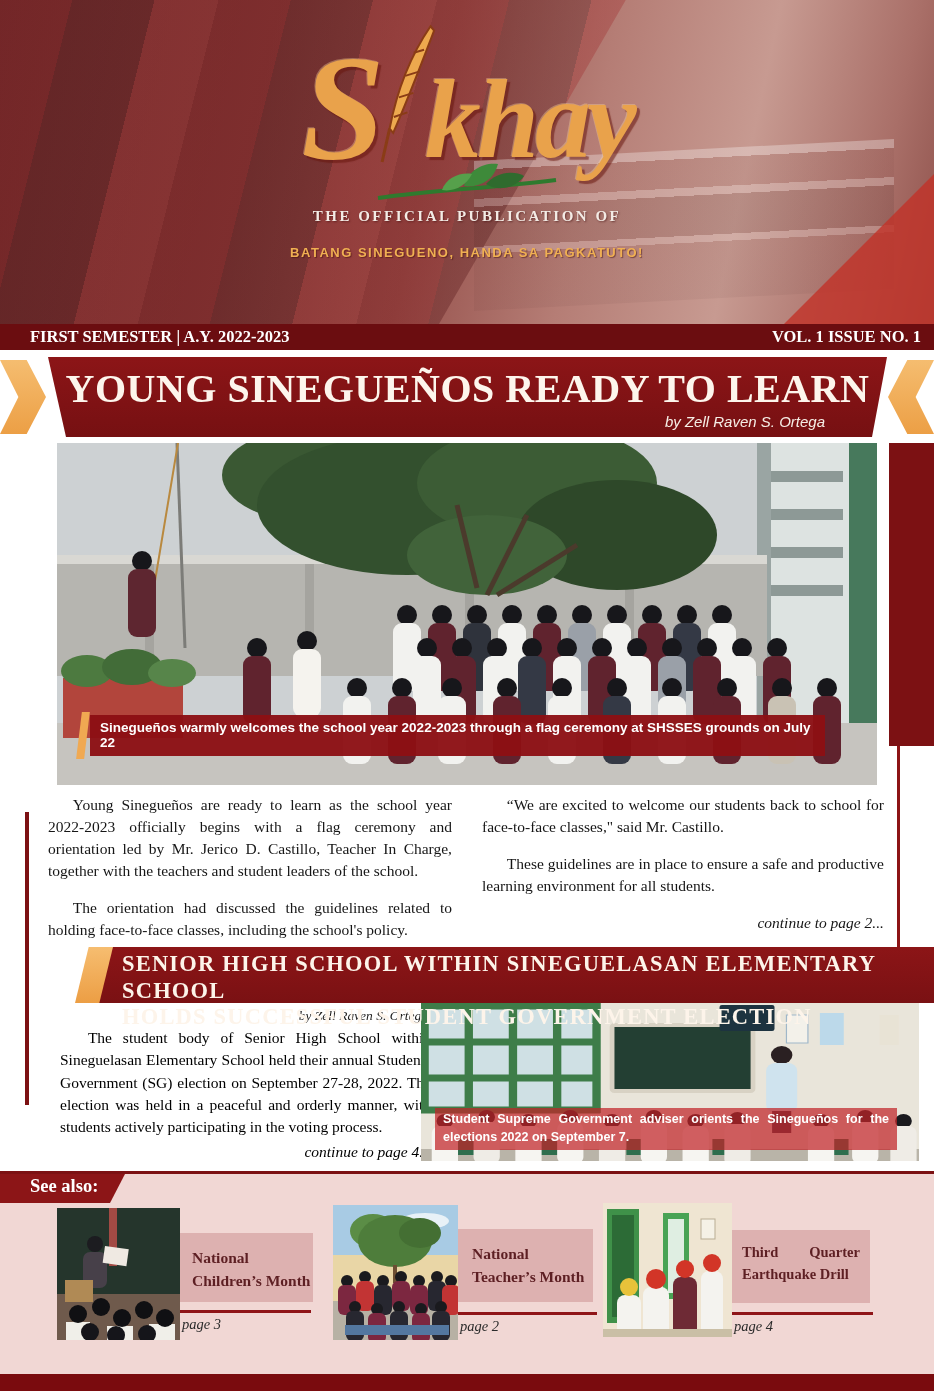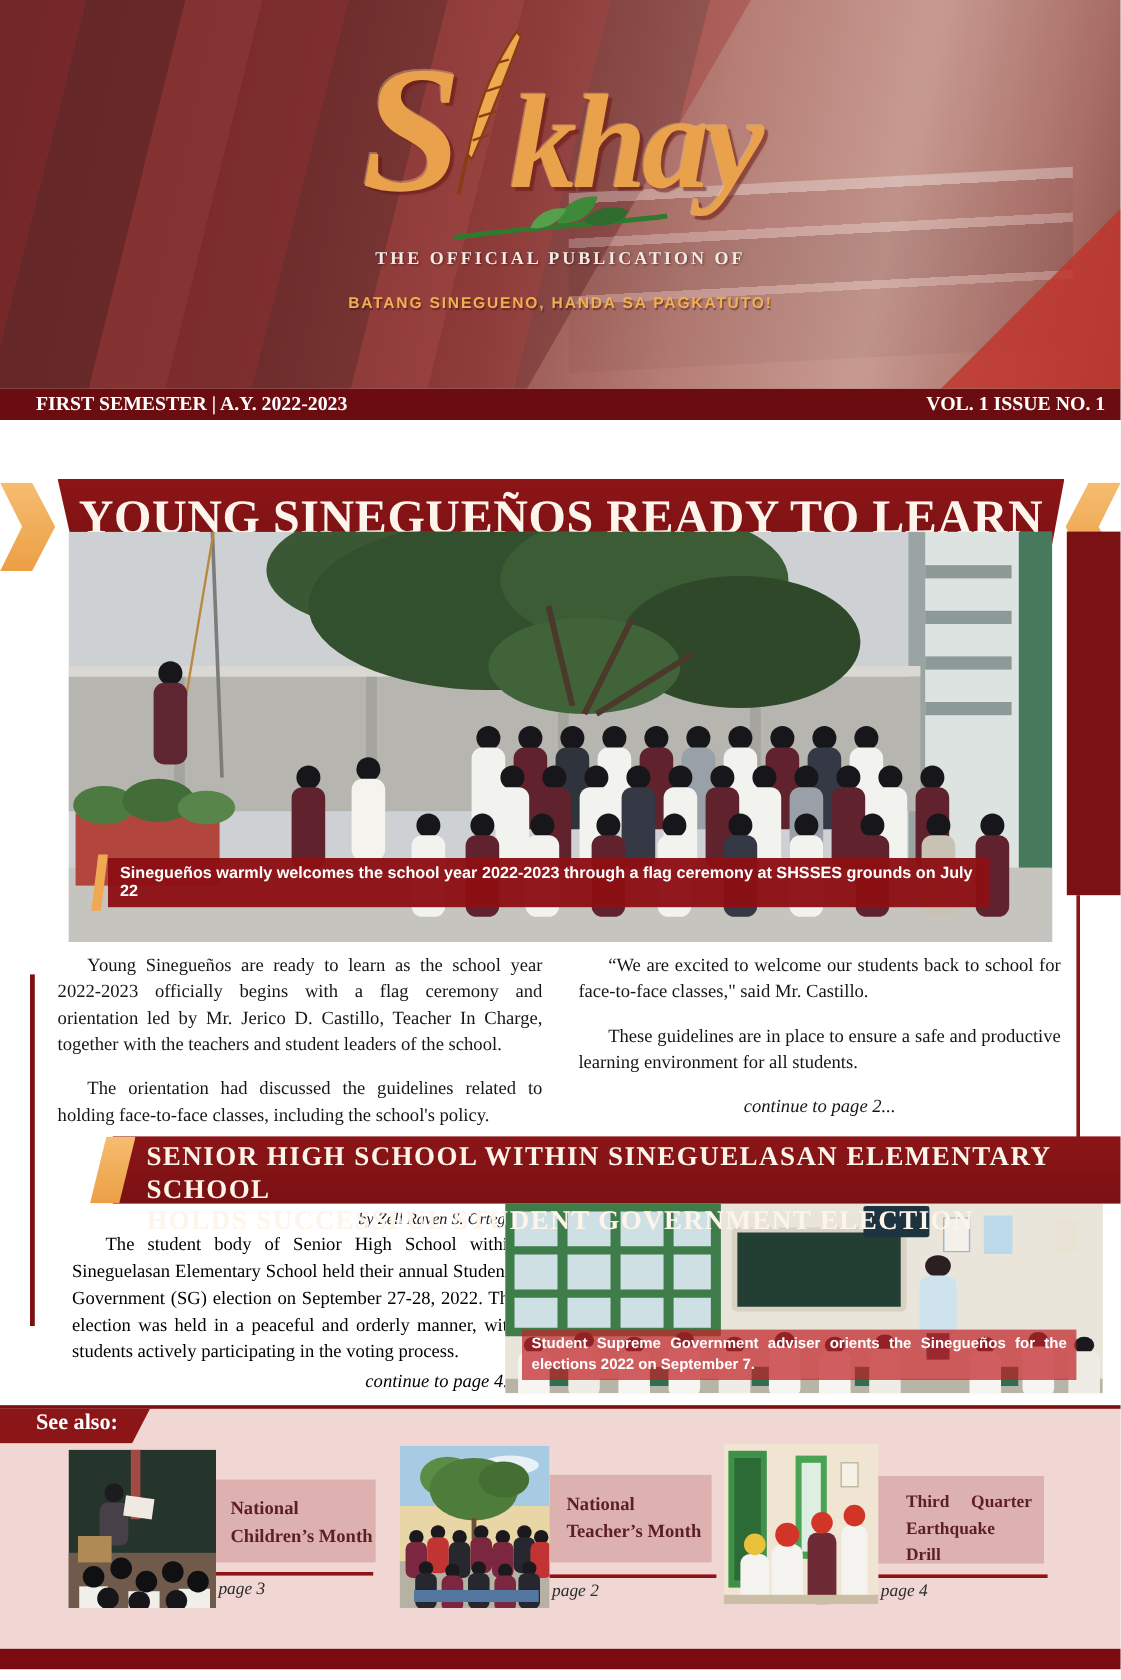--- a/index.html
+++ b/index.html
@@ -29,21 +29,21 @@
   .pubs .p2 { margin-top:4px; }
   .motto { margin-top:20px; color:#f0b052; font-family:"Liberation Sans",sans-serif; font-weight:bold;
     font-size:13px; letter-spacing:1.5px; text-shadow:1px 1px 1px rgba(60,10,10,.5); }
 
   
   .info-bar { position:absolute; top:324px; left:0; width:934px; height:26px; background:#6b0d10;
     color:#fff; font-weight:bold; font-size:16.5px; display:flex; justify-content:space-between;
     align-items:center; padding:0 13px 0 30px; }
 
   
-  .ribbon1 { position:absolute; top:357px; left:0; width:934px; height:80px;margin-top:42px; }
+  .ribbon1 { position:absolute; top:357px; left:0; width:934px; height:80px; }
   .chev { position:absolute; top:3px; width:46px; height:74px; background:linear-gradient(180deg,#f5bd70,#ec9f45); }
   .chev.cl { left:0; clip-path:polygon(0 0,58% 0,100% 50%,58% 100%,0 100%,40% 50%); }
   .chev.cr { right:0; clip-path:polygon(100% 0,42% 0,0 50%,42% 100%,100% 100%,60% 50%); }
   .ribbon1 .bar { position:absolute; left:48px; right:47px; top:0; height:80px;
     background:linear-gradient(180deg,#8c1517,#761012); clip-path:polygon(0 0,100% 0,calc(100% - 15px) 100%,18px 100%); }
   .headline1 { text-align:center; color:#fdf5ec; font-size:40px; font-weight:bold; padding-top:8px; letter-spacing:.5px; }
   .byline1 { position:absolute; right:62px; bottom:7px; color:#f6eee6; font-style:italic; font-size:15px;
     font-family:"Liberation Sans",sans-serif; }
 
   
@@ -56,21 +56,21 @@
     background:#f0a952; transform:skewX(-7deg); }
   .redbar { position:absolute; left:889px; top:443px; width:45px; height:303px; background:#7c1113; }
   .redline-right { position:absolute; left:897px; top:746px; width:3px; height:203px; background:#8c1416; }
   .redline-left { position:absolute; left:25px; top:812px; width:4px; height:293px; background:#7c1113; }
 
   
   .col { position:absolute; top:794px; font-size:15.5px; line-height:1.42; text-align:justify; color:#161616; }
   .col p { text-indent:1.6em; margin-bottom:15px; }
   .col1 { left:48px; width:404px; }
   .col2 { left:482px; width:402px; }
-  .cont1 { text-align:center; font-style:italic; }
+  .cont1 { text-align:right; font-style:italic; }
 
   
   .gold2 { position:absolute; left:75px; top:947px; width:38px; height:56px; z-index:3;
     background:linear-gradient(180deg,#f6bd70,#ec9e44); clip-path:polygon(36% 0,100% 0,64% 100%,0 100%); }
   .ribbon2 { position:absolute; left:94px; right:0; top:947px; height:56px; z-index:2;
     background:linear-gradient(180deg,#8c1517,#7a1113); color:#fdf4ea; font-weight:bold;
     font-size:22.5px; letter-spacing:1.2px; line-height:1.18; padding:4px 0 0 28px; }
   .byline2 { position:absolute; left:228px; top:1008px; width:200px; text-align:right;
     font-style:italic; font-size:13.5px; color:#1c1c1c; }
 
@@ -104,21 +104,21 @@
   .cl1 { left:180px; top:1233px; width:133px; height:69px; padding:13px 0 0 12px; }
   .cr1 { left:180px; top:1310px; width:131px; }
   .cg1 { left:182px; top:1316px; }
 
   .cp2 { left:333px; top:1205px; width:125px; height:135px; }
   .cl2 { left:458px; top:1229px; width:135px; height:73px; padding:13px 0 0 14px; }
   .cr2 { left:458px; top:1312px; width:139px; }
   .cg2 { left:460px; top:1318px; }
 
   .cp3 { left:603px; top:1203px; width:129px; height:134px; }
-  .cl3 { left:732px; top:1230px; width:138px; height:73px; padding:12px 10px 0 23px; font-size:14.5px; text-align:justify; }
+  .cl3 { left:732px; top:1230px; width:138px; height:73px; padding:12px 10px 0 10px; font-size:14.5px; text-align:justify; }
   .cr3 { left:732px; top:1312px; width:141px; }
   .cg3 { left:734px; top:1318px; }
 
   .bottom-bar { position:absolute; left:0; top:1374px; width:934px; height:17px; background:#7a0b0e; }
 </style>
 </head>
 <body>
 
 <div class="page">
 

